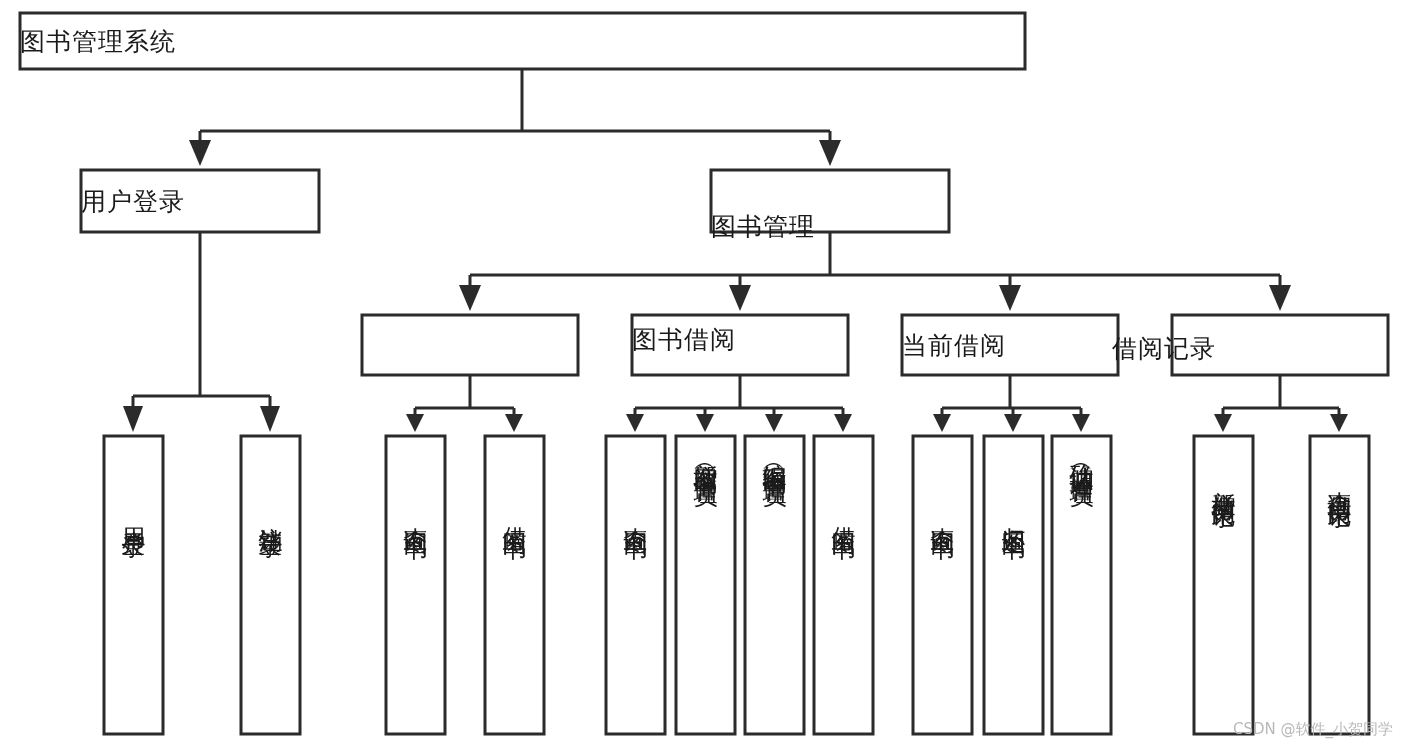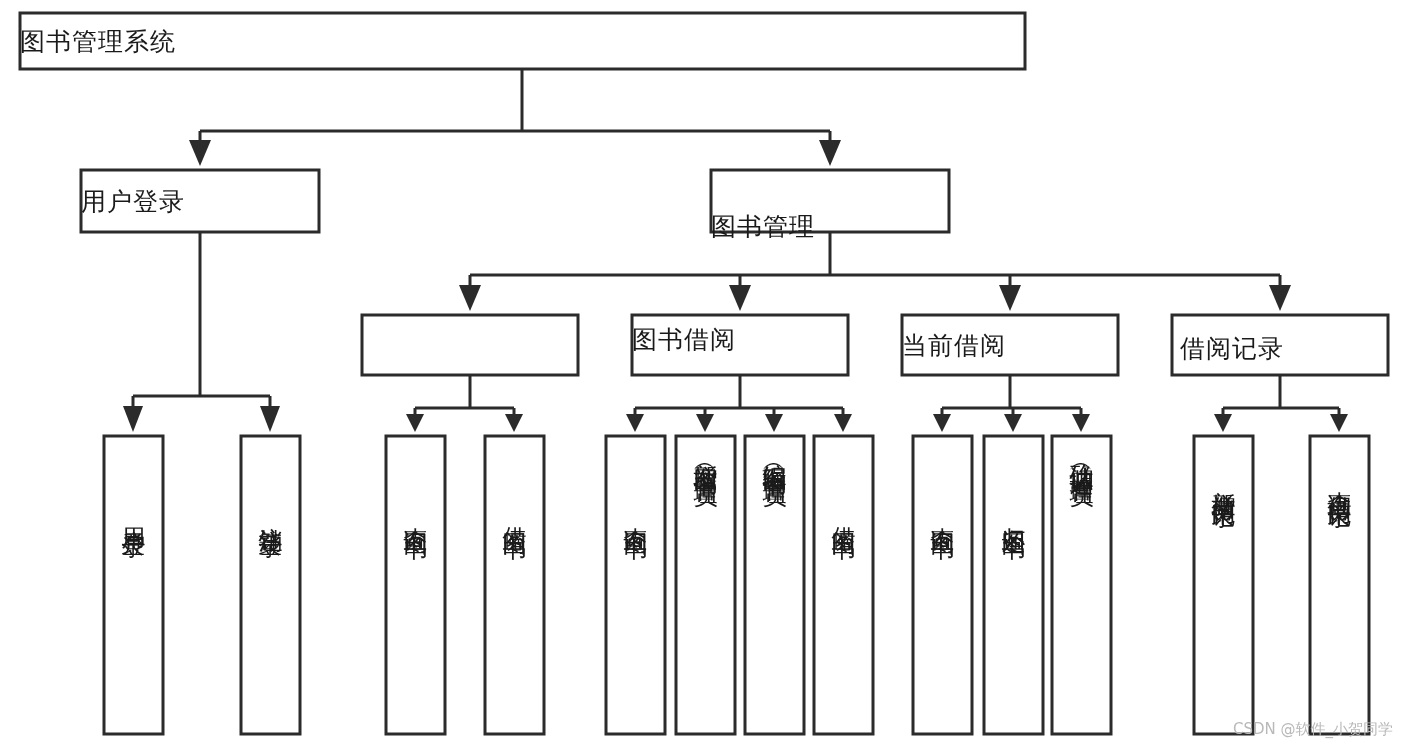--- a/index.html
+++ b/index.html
@@ -208,21 +208,21 @@
 
 
   <div class="hlabel-wrap" style="left:632px; top:315px; width:216px; height:48px;">
     <span class="hlabel-text">图书借阅</span>
   </div>
 
   <div class="hlabel-wrap" style="left:902px; top:315px; width:216px; height:60px;">
     <span class="hlabel-text">当前借阅</span>
   </div>
 
-  <div class="hlabel-wrap" style="left:1172px; top:315px; width:216px; height:67px;padding-left:8px;">
+  <div class="hlabel-wrap" style="left:1104px; top:315px; width:216px; height:67px;padding-left:8px;">
     <span class="hlabel-text">借阅记录</span>
   </div>
 
   <div class="vlabel-wrap" style="left:104px; top:436px; width:59px; height:298px; padding-top:72px;">
     <span class="vlabel-text">用户登录</span>
   </div>
 
   <div class="vlabel-wrap" style="left:241px; top:436px; width:59px; height:298px; padding-top:72px;">
     <span class="vlabel-text">注销登录</span>
   </div>

